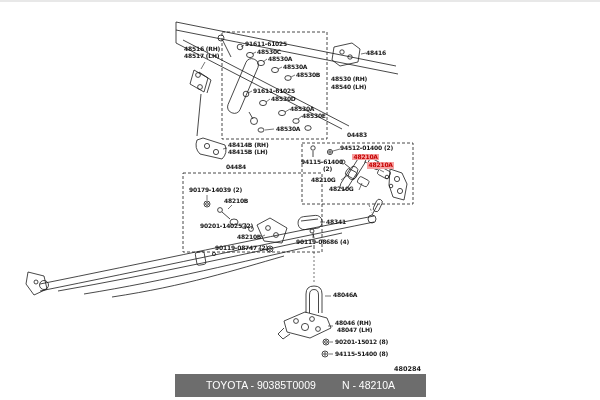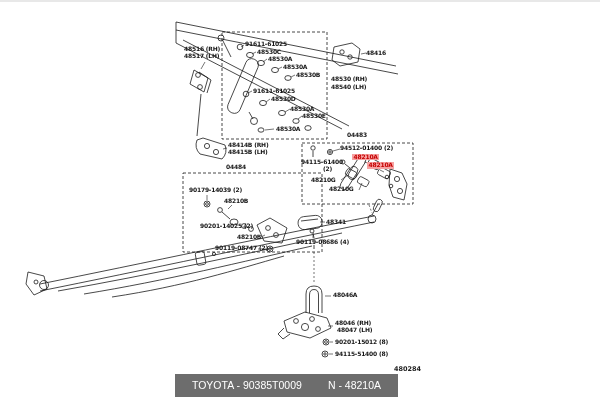--- a/index.html
+++ b/index.html
@@ -9,21 +9,21 @@
     font-family:"DejaVu Sans", sans-serif; overflow:hidden; margin:2px auto;
   }
   svg.art { position:absolute; left:0; top:0; }
   svg.art * { vector-effect:non-scaling-stroke; }
   .lbl {
     position:absolute; font:700 6px/1.1 "DejaVu Sans", sans-serif;
     letter-spacing:-0.2px; color:#151515; white-space:nowrap; cursor:default;
   }
   .lbl.hl { background:var(--hl-bg); color:var(--hl-fg); padding:0 1.5px; }
   #footer-bar {
-    position:absolute; left:175px; top:372px; width:223px; height:23px;
+    position:absolute; left:175px; top:372px; width:251px; height:23px;
     background:#6d6d6d; color:#ffffff; display:flex; align-items:center;
     justify-content:center; gap:26px;
     font:400 10.5px/1 "Liberation Sans", sans-serif;
   }
   #drawing-number {
     position:absolute; left:394px; top:364px;
     font:700 6.5px/1 "DejaVu Sans", sans-serif; color:#222;
   }
 </style>
 </head>

